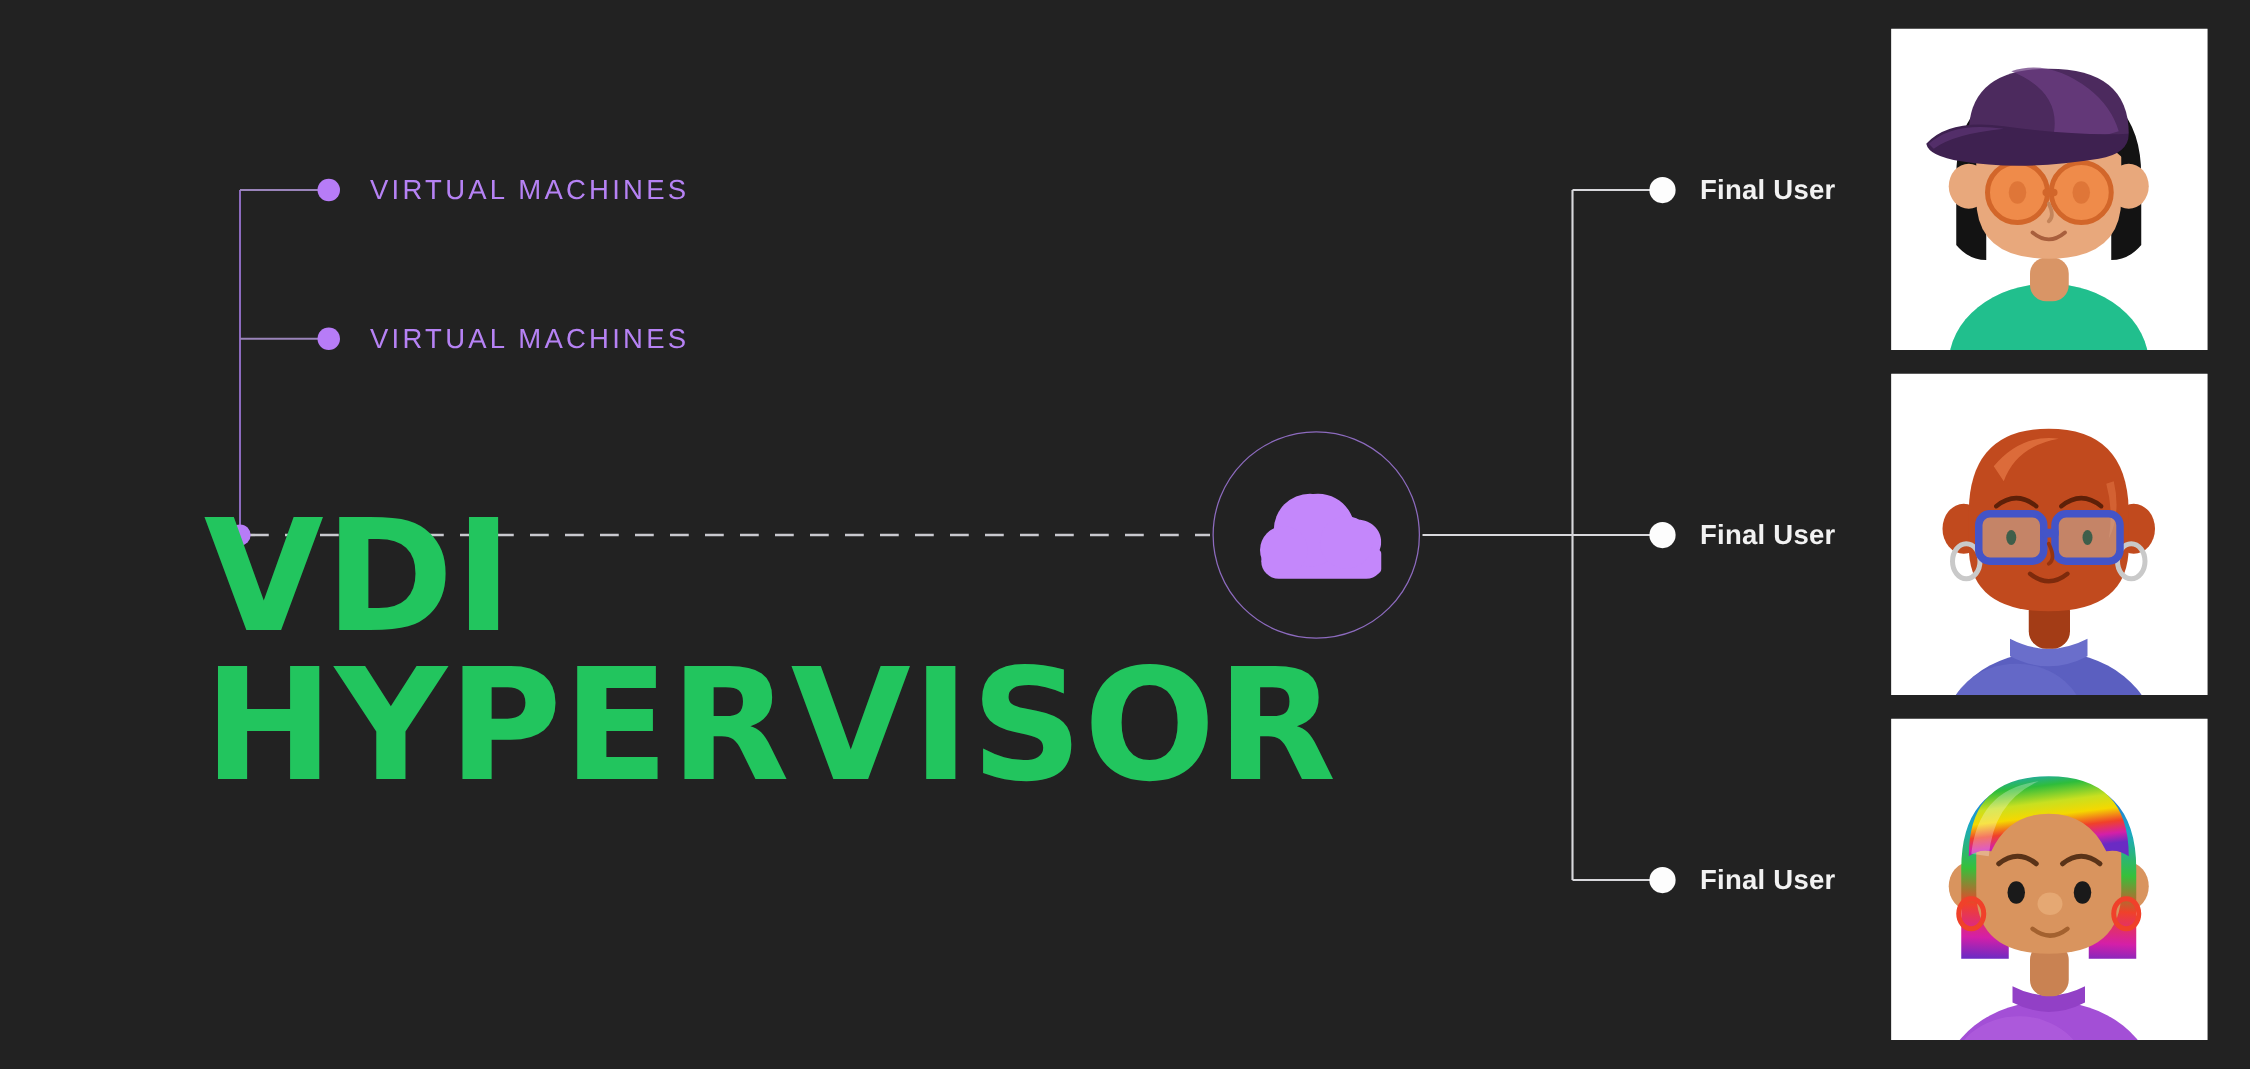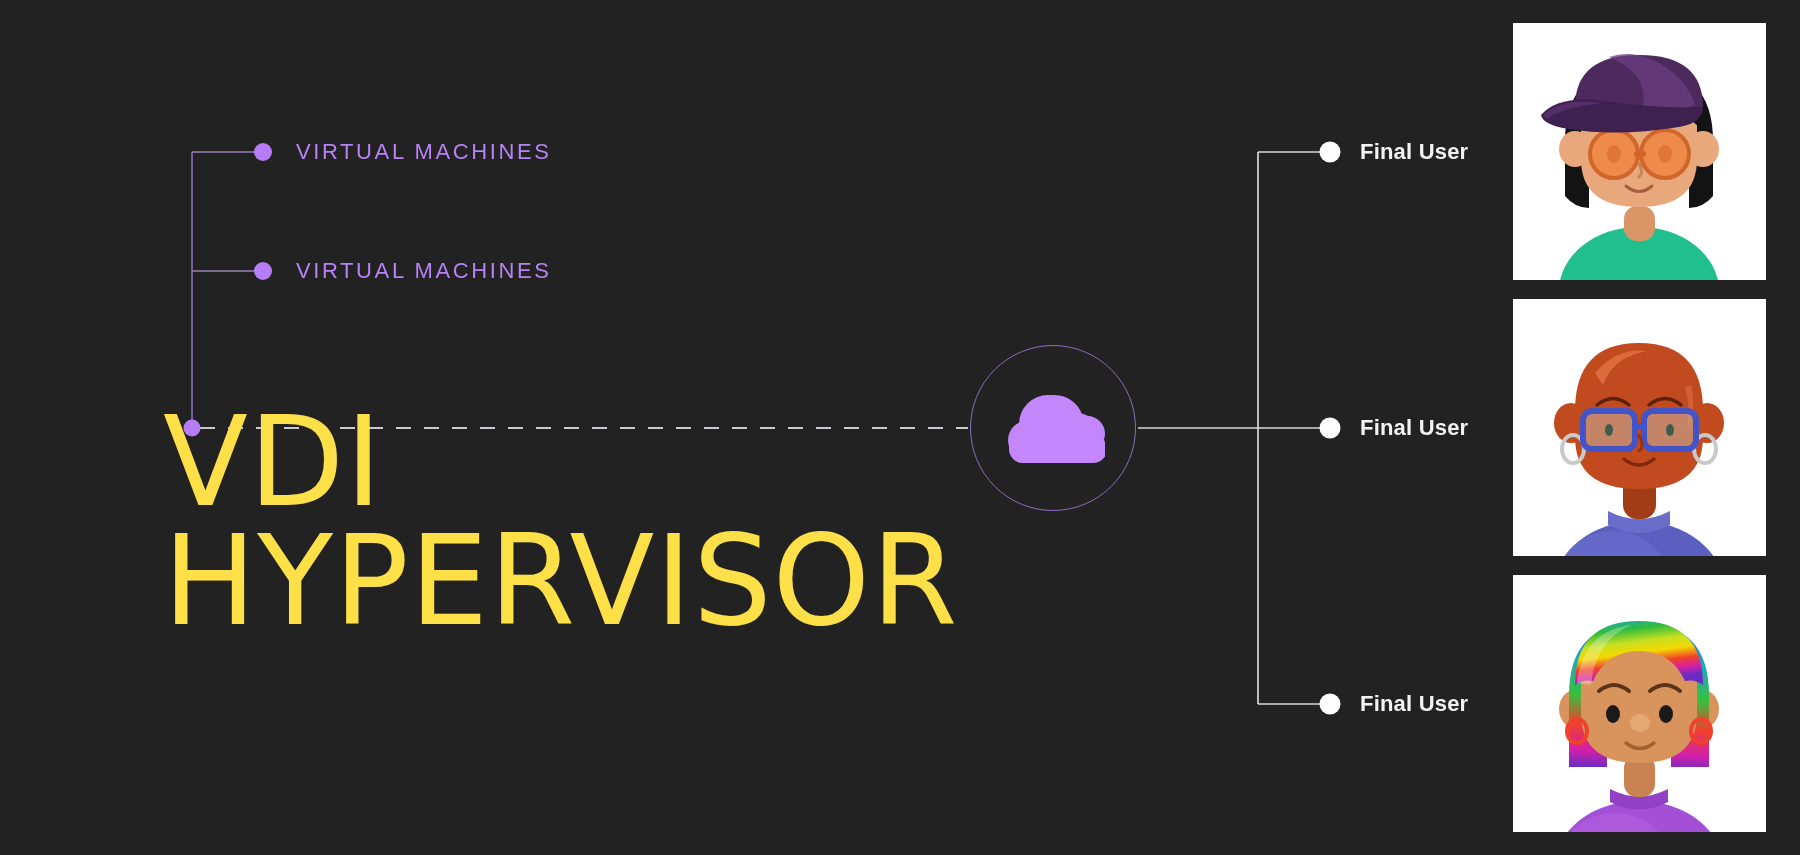--- a/index.html
+++ b/index.html
@@ -66,23 +66,23 @@
     transform: translate(-50%, -50%);
     display: flex;
     align-items: center;
     justify-content: center;
   }
   .cloud-badge svg { display: block; }
 
   
   .headline {
     position: absolute;
-    color: #fde047;
+    color: #22c55e;
     font-family: "DejaVu Sans", sans-serif;
-    font-weight: 400;
+    font-weight: 700;
     font-size: 124px;
     line-height: 0.96;
     letter-spacing: 1px;
     white-space: nowrap;
   }
   .headline .line { display: block; }
 
   
   .avatar-panel {
     position: absolute;

